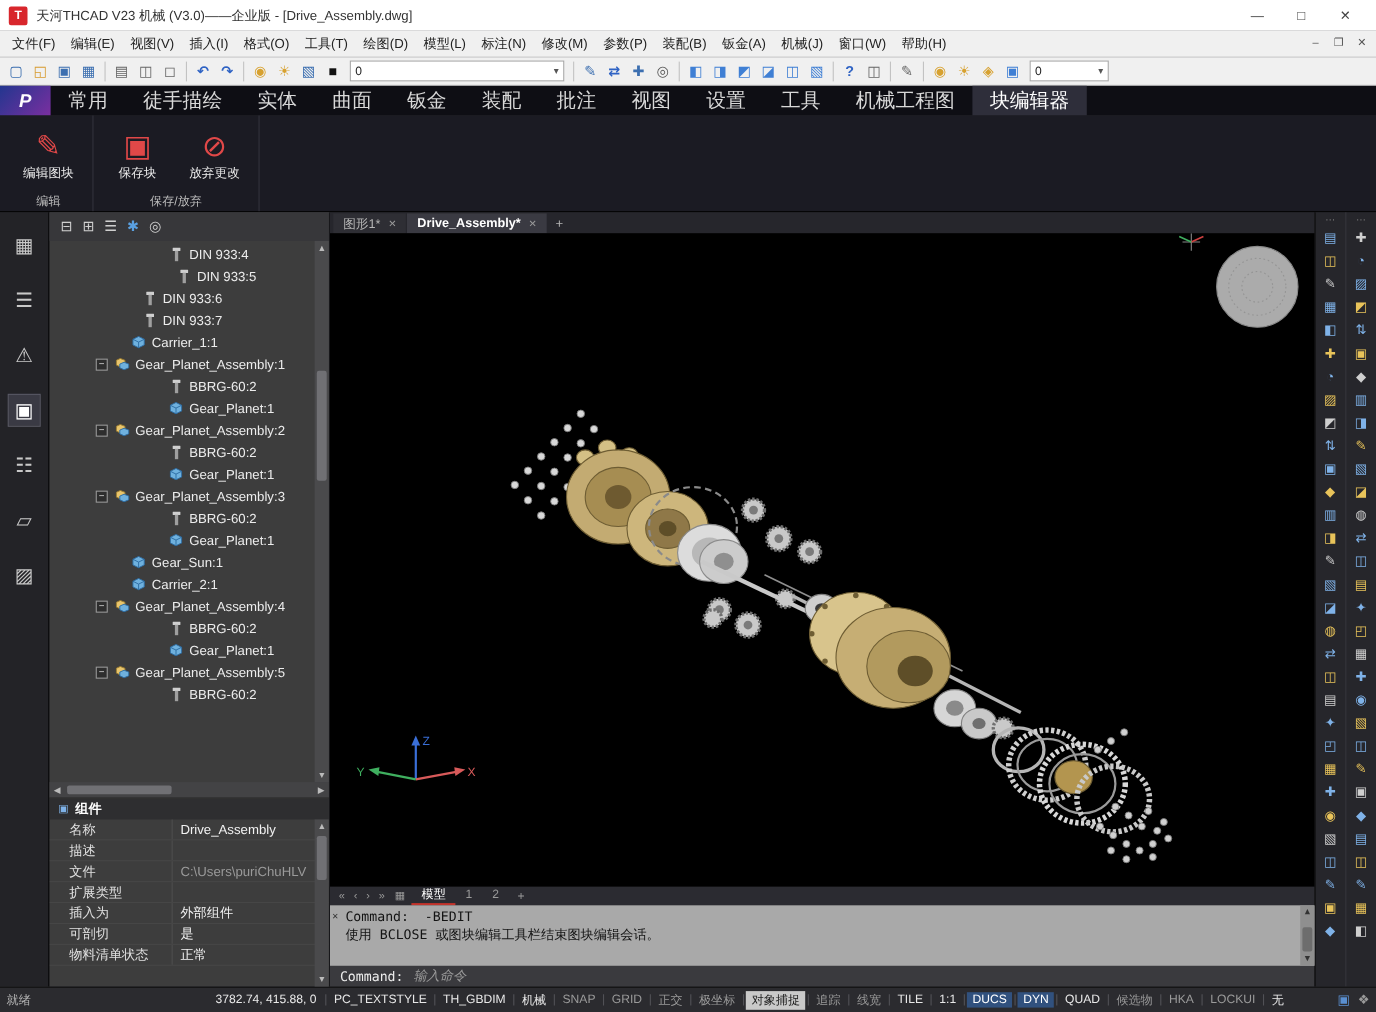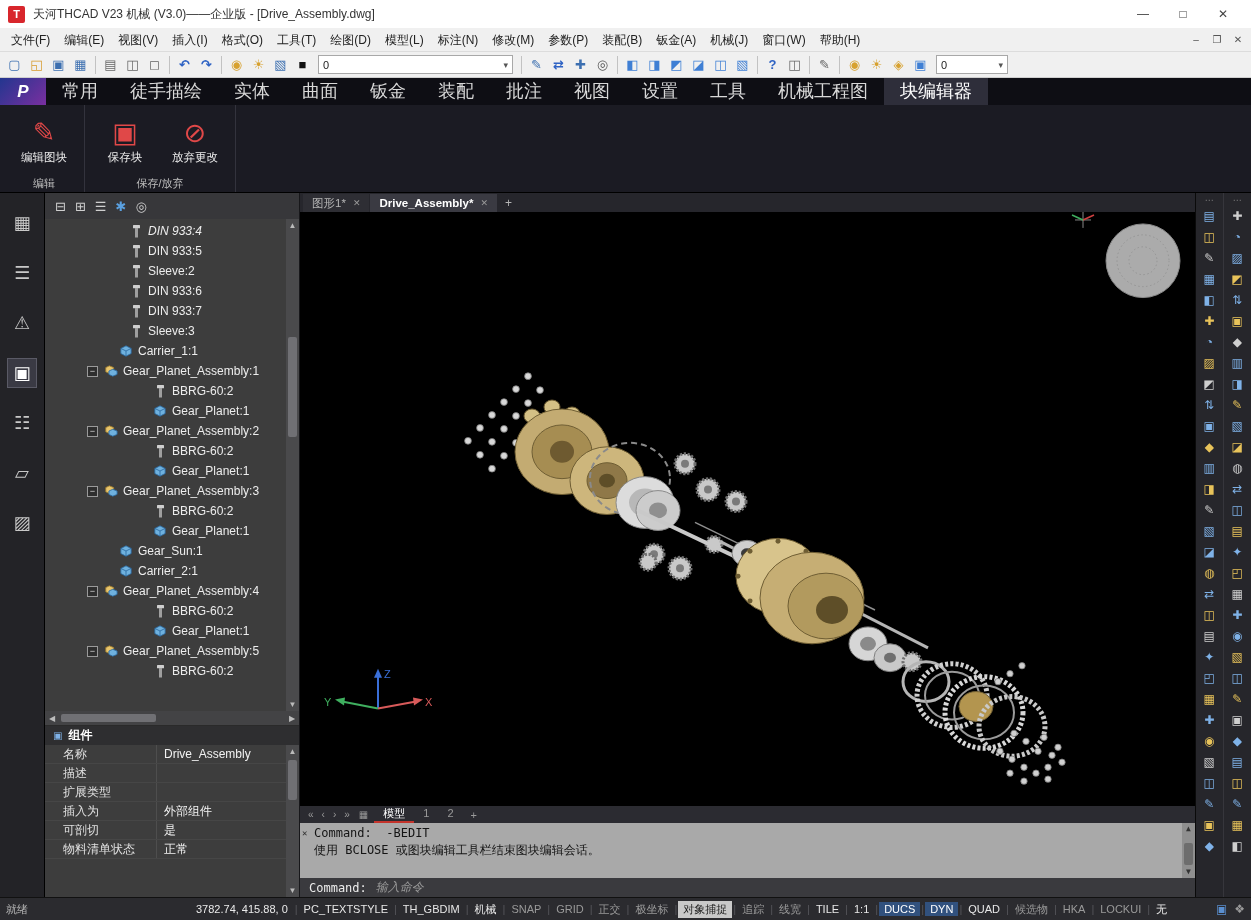--- a/index.html
+++ b/index.html
@@ -268,73 +268,55 @@
     <div class="browser">
       <div class="mini-toolbar">
           <span class="mini-icon">⊟</span>
           <span class="mini-icon">⊞</span>
           <span class="mini-icon">☰</span>
           <span class="mini-icon" style="color: rgb(90, 160, 224);">✱</span>
           <span class="mini-icon">◎</span>
         </div>
       <div class="tree-wrap">
         <div class="tree">
-            <div class="tree-row" style="padding-left: 84px; font-style: italic;">
+            <div class="tree-row" style="padding-left: 108px;">
               <span class="tree-icon">
                 <svg width="9" height="13" viewBox="0 0 9 13">
                   <rect x="1" y="0" width="7" height="3.2" rx="0.5" fill="#cfcfcf"></rect>
                   <rect x="3" y="3" width="3" height="9.5" fill="#9f9f9f"></rect>
                 </svg>
               </span>
               <span class="tree-label">DIN 933:4</span>
             </div>
-            <div class="tree-row" style="padding-left: 84px;">
+            <div class="tree-row" style="padding-left: 84px; margin-left: 31px;">
               <span class="tree-icon">
                 <svg width="9" height="13" viewBox="0 0 9 13">
                   <rect x="1" y="0" width="7" height="3.2" rx="0.5" fill="#cfcfcf"></rect>
                   <rect x="3" y="3" width="3" height="9.5" fill="#9f9f9f"></rect>
                 </svg>
               </span>
               <span class="tree-label">DIN 933:5</span>
             </div>
             <div class="tree-row" style="padding-left: 84px;">
               <span class="tree-icon">
                 <svg width="9" height="13" viewBox="0 0 9 13">
                   <rect x="1" y="0" width="7" height="3.2" rx="0.5" fill="#cfcfcf"></rect>
                   <rect x="3" y="3" width="3" height="9.5" fill="#9f9f9f"></rect>
                 </svg>
               </span>
-              <span class="tree-label">Sleeve:2</span>
+              <span class="tree-label">DIN 933:6</span>
             </div>
             <div class="tree-row" style="padding-left: 84px;">
               <span class="tree-icon">
                 <svg width="9" height="13" viewBox="0 0 9 13">
                   <rect x="1" y="0" width="7" height="3.2" rx="0.5" fill="#cfcfcf"></rect>
                   <rect x="3" y="3" width="3" height="9.5" fill="#9f9f9f"></rect>
                 </svg>
               </span>
-              <span class="tree-label">DIN 933:6</span>
-            </div>
-            <div class="tree-row" style="padding-left: 84px;">
-              <span class="tree-icon">
-                <svg width="9" height="13" viewBox="0 0 9 13">
-                  <rect x="1" y="0" width="7" height="3.2" rx="0.5" fill="#cfcfcf"></rect>
-                  <rect x="3" y="3" width="3" height="9.5" fill="#9f9f9f"></rect>
-                </svg>
-              </span>
               <span class="tree-label">DIN 933:7</span>
-            </div>
-            <div class="tree-row" style="padding-left: 84px;">
-              <span class="tree-icon">
-                <svg width="9" height="13" viewBox="0 0 9 13">
-                  <rect x="1" y="0" width="7" height="3.2" rx="0.5" fill="#cfcfcf"></rect>
-                  <rect x="3" y="3" width="3" height="9.5" fill="#9f9f9f"></rect>
-                </svg>
-              </span>
-              <span class="tree-label">Sleeve:3</span>
             </div>
             <div class="tree-row" style="padding-left: 74px;">
               <span class="tree-icon">
                 <svg width="12" height="12" viewBox="0 0 14 14">
                   <path d="M7 1 13 4 13 10 7 13 1 10 1 4Z" fill="#6fb1de" stroke="#2e6da4"></path>
                   <path d="M1 4 7 7 13 4" fill="none" stroke="#2e6da4"></path>
                   <path d="M7 7V13" stroke="#2e6da4"></path>
                 </svg>
               </span>
               <span class="tree-label">Carrier_1:1</span>
@@ -512,20 +494,24 @@
           <span>组件</span>
         </div>
         <div>
             <div class="prop-row">
               <div class="prop-label">名称</div>
               <div class="prop-value">Drive_Assembly</div>
             </div>
             <div class="prop-row">
               <div class="prop-label">描述</div>
               <div class="prop-value"></div>
+            </div>
+            <div class="prop-row">
+              <div class="prop-label">文件</div>
+              <div class="prop-value muted">C:\Users\puriChuHLV</div>
             </div>
             <div class="prop-row">
               <div class="prop-label">扩展类型</div>
               <div class="prop-value"></div>
             </div>
             <div class="prop-row">
               <div class="prop-label">插入为</div>
               <div class="prop-value">外部组件</div>
             </div>
             <div class="prop-row">

